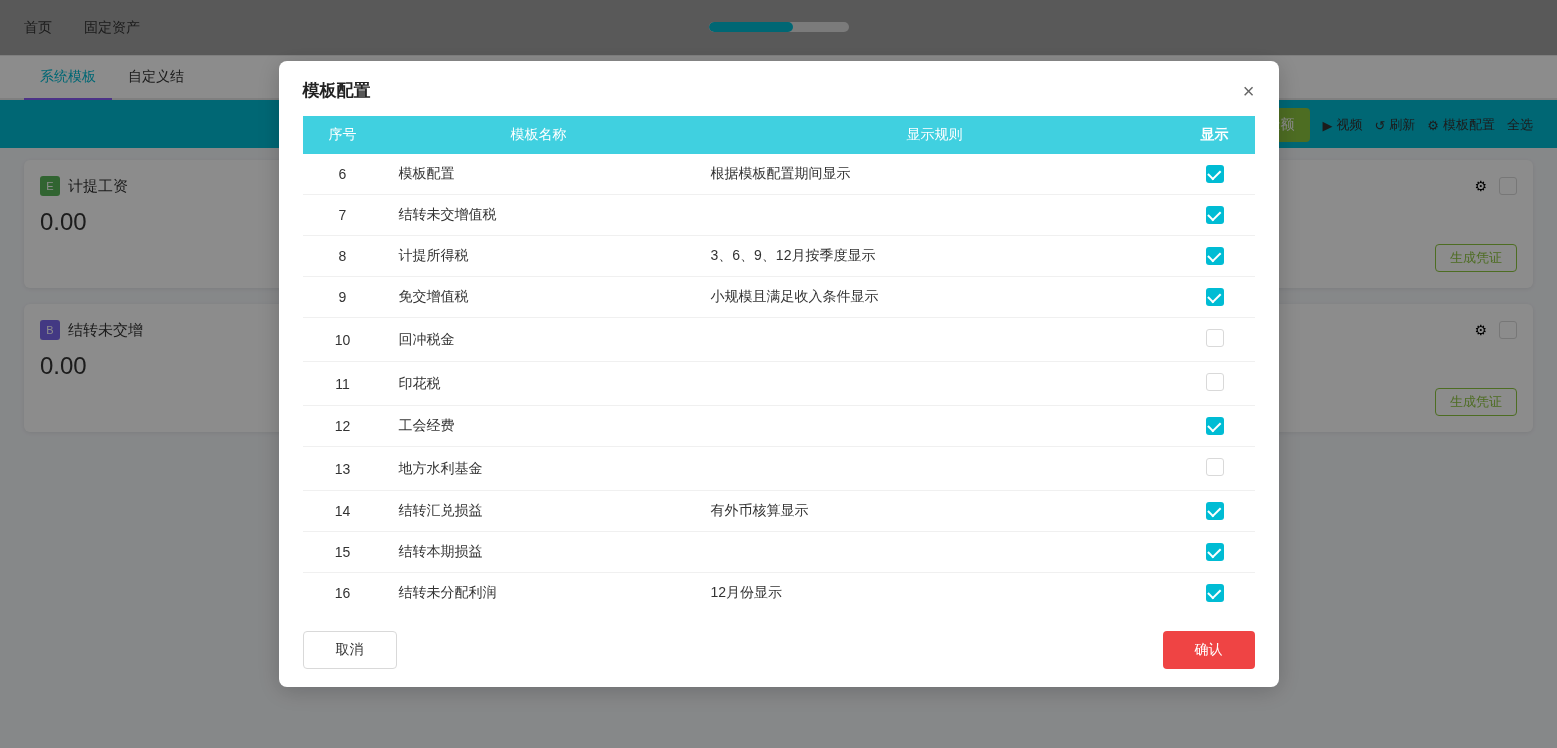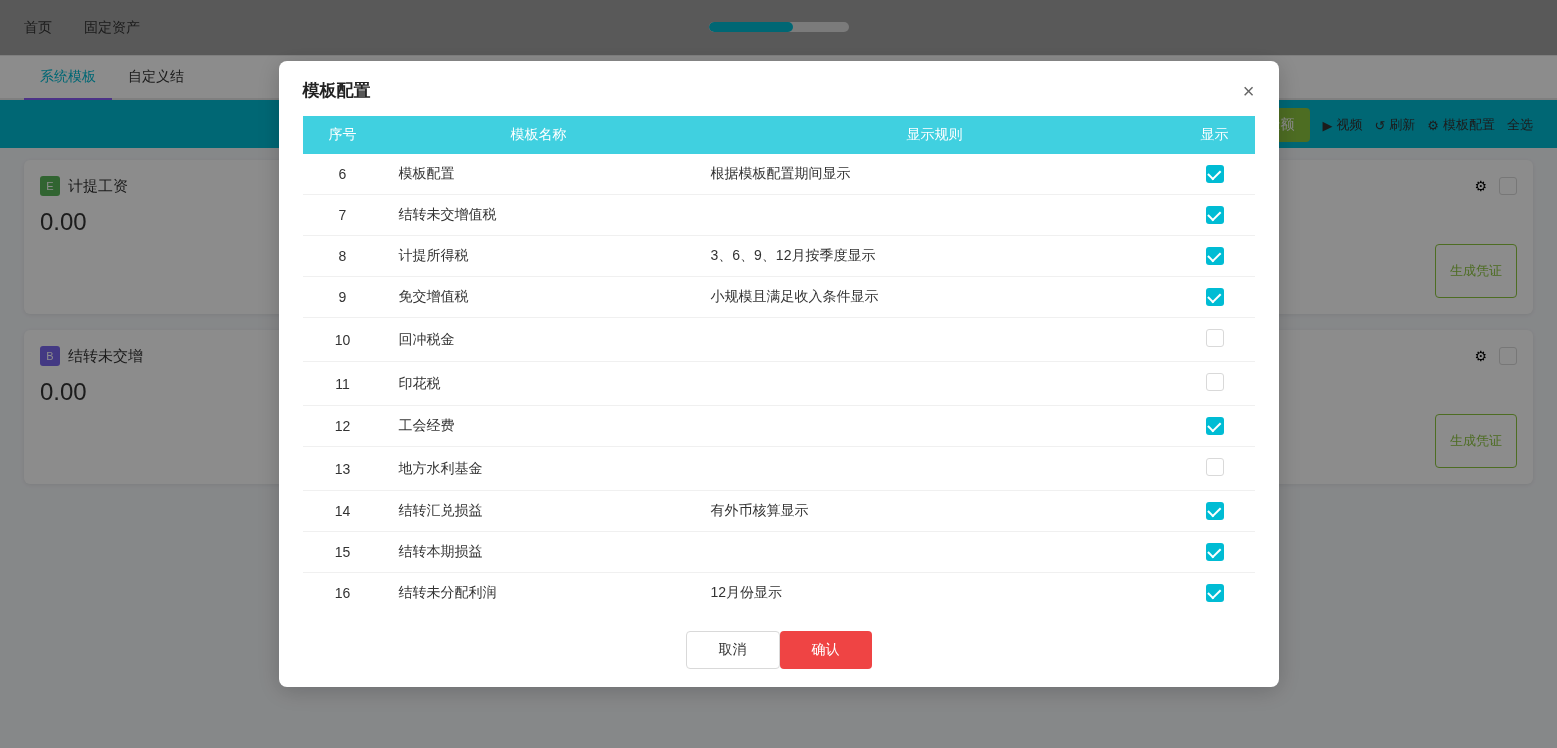--- a/index.html
+++ b/index.html
@@ -122,21 +122,21 @@
     .card-actions {
       display: flex;
       align-items: center;
       gap: 12px;
       margin-left: auto;
     }
     .btn-generate {
       border: 1px solid #8dc63f;
       color: #8dc63f;
       background: #fff;
-      padding: 17px 14px;
+      padding: 4px 14px;
       border-radius: 4px;
       cursor: pointer;
       font-size: 13px;
     }
 
     
     .overlay {
       position: fixed;
       top: 0; left: 0; right: 0; bottom: 0;
       background: rgba(0,0,0,0.45);
@@ -194,20 +194,21 @@
       padding: 10px 16px;
       text-align: center;
       font-weight: 500;
       font-size: 14px;
     }
     .config-table thead tr th:first-child {
       width: 80px;
     }
     .config-table thead tr th:last-child {
       width: 80px;
+      font-weight: bold;
     }
     .config-table tbody tr td {
       padding: 11px 16px;
       text-align: center;
       border-bottom: 1px solid #f0f0f0;
       color: #333;
       font-size: 14px;
     }
     .config-table tbody tr:last-child td {
       border-bottom: none;
@@ -242,21 +243,21 @@
       border: 1px solid #d9d9d9;
       border-radius: 3px;
       display: inline-block;
       background: #fff;
       cursor: pointer;
     }
 
     
     .modal-footer {
       display: flex;
-      justify-content: center;
+      justify-content: space-between;
       gap: 0;
       padding: 18px 24px;
     }
     .btn-cancel {
       background: #fff;
       border: 1px solid #d9d9d9;
       color: #333;
       padding: 9px 32px;
       border-radius: 4px;
       cursor: pointer;

